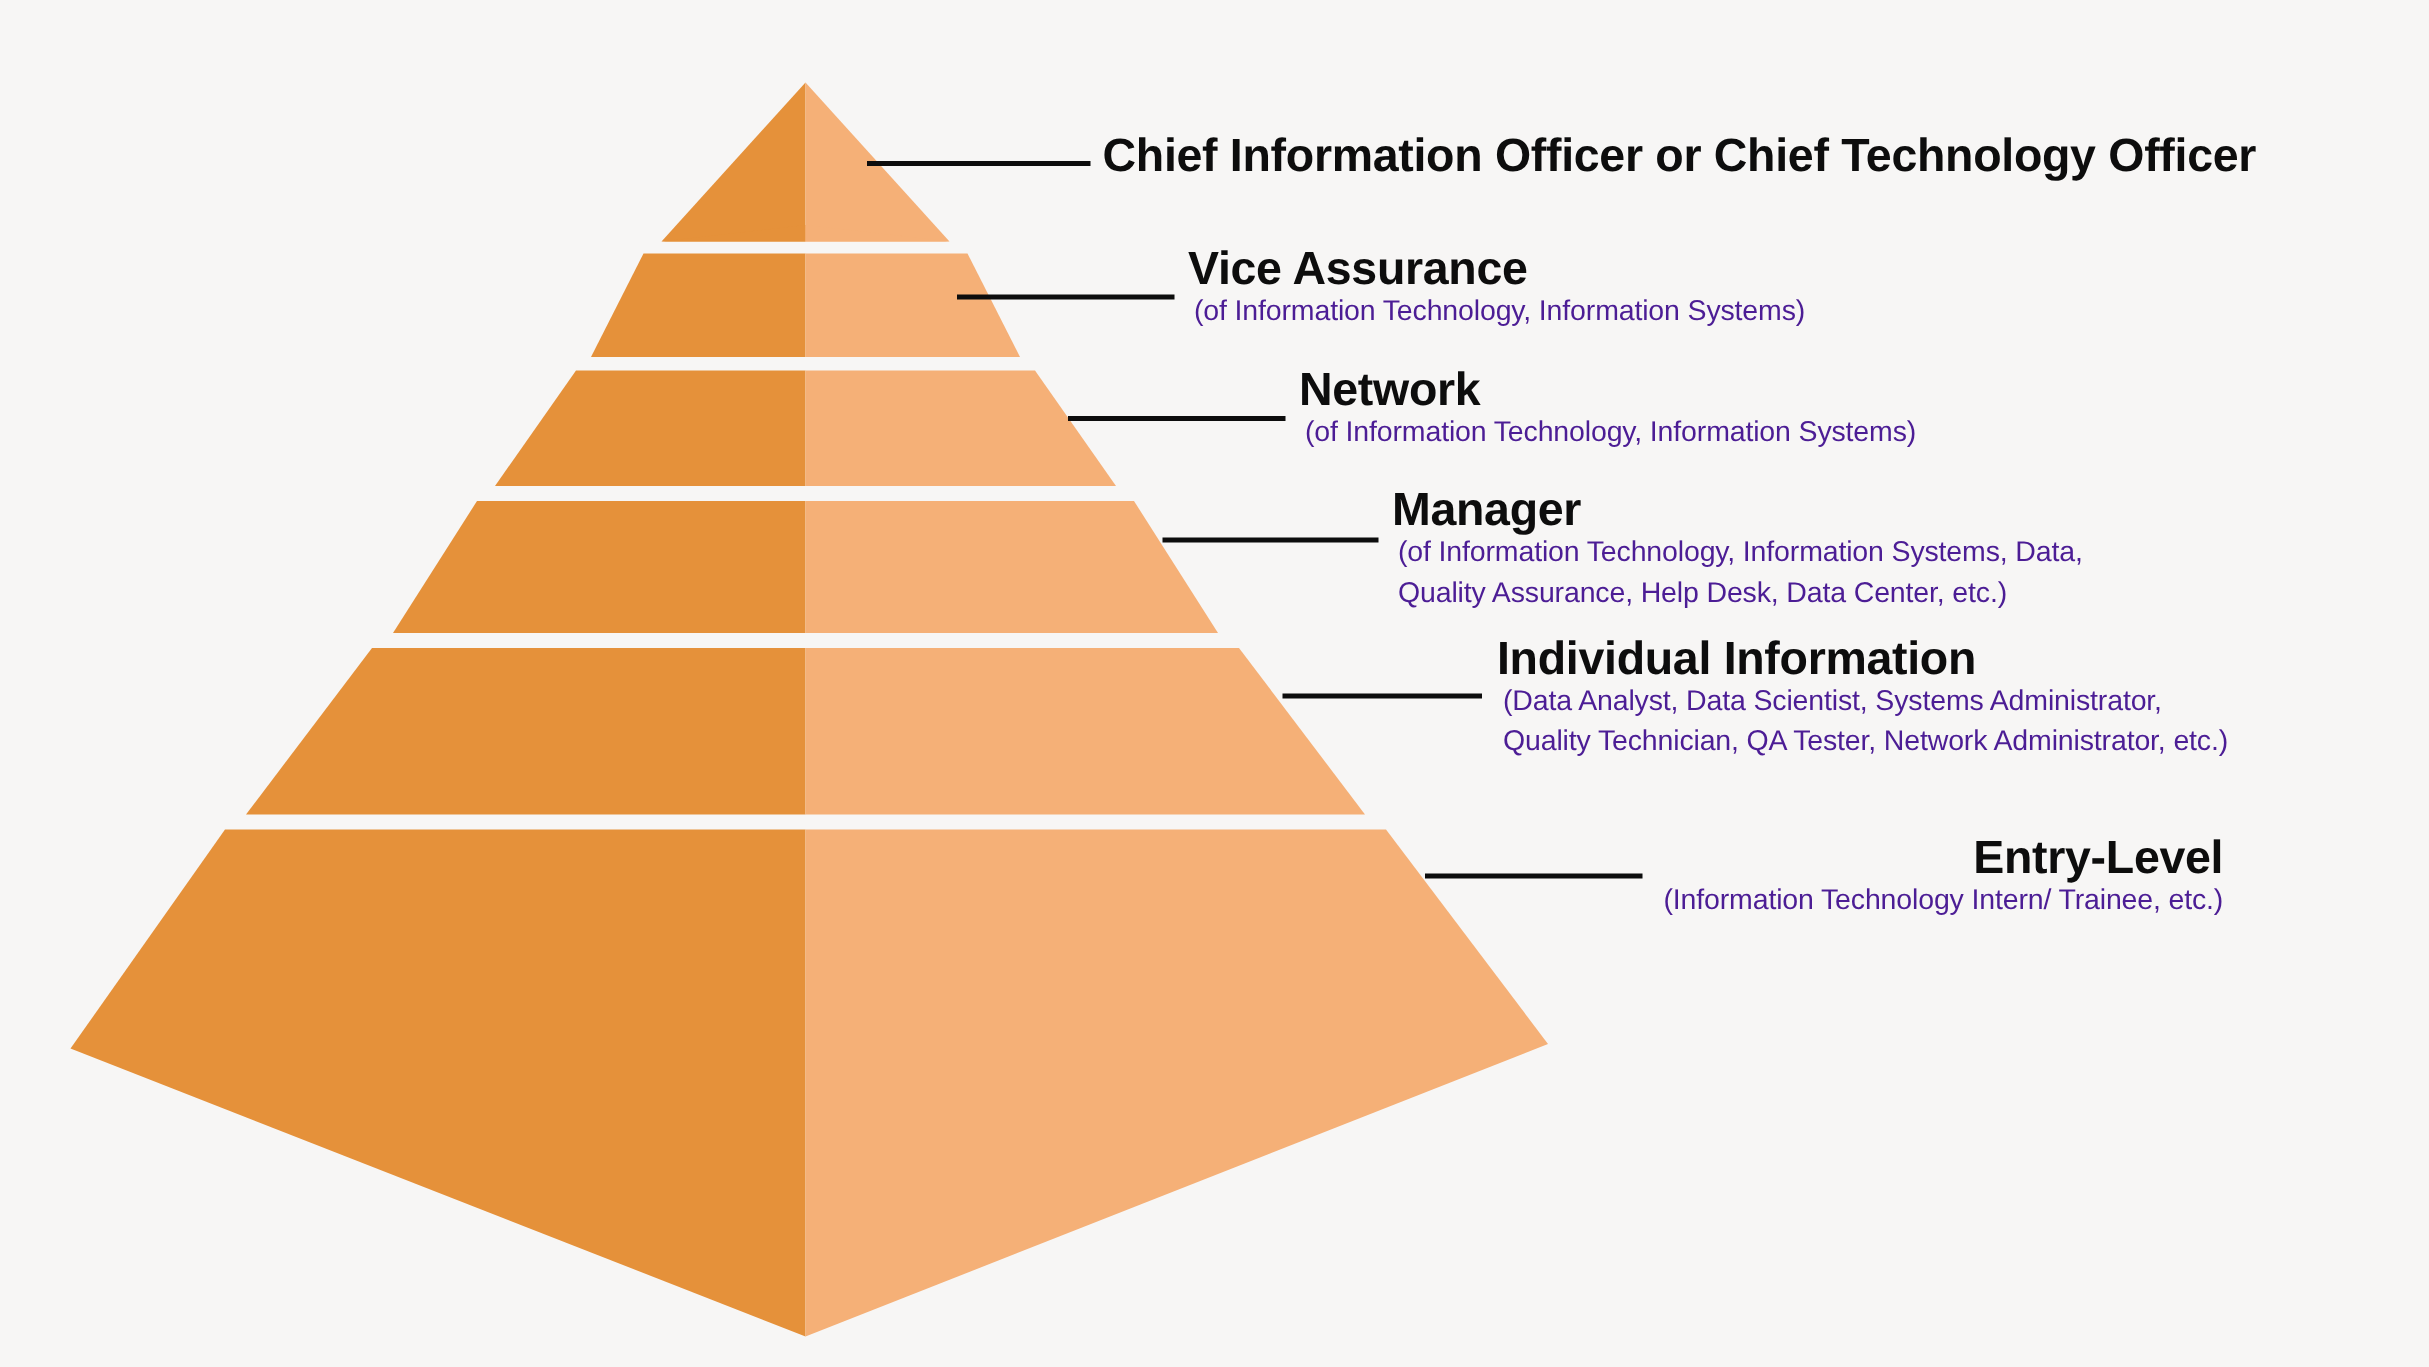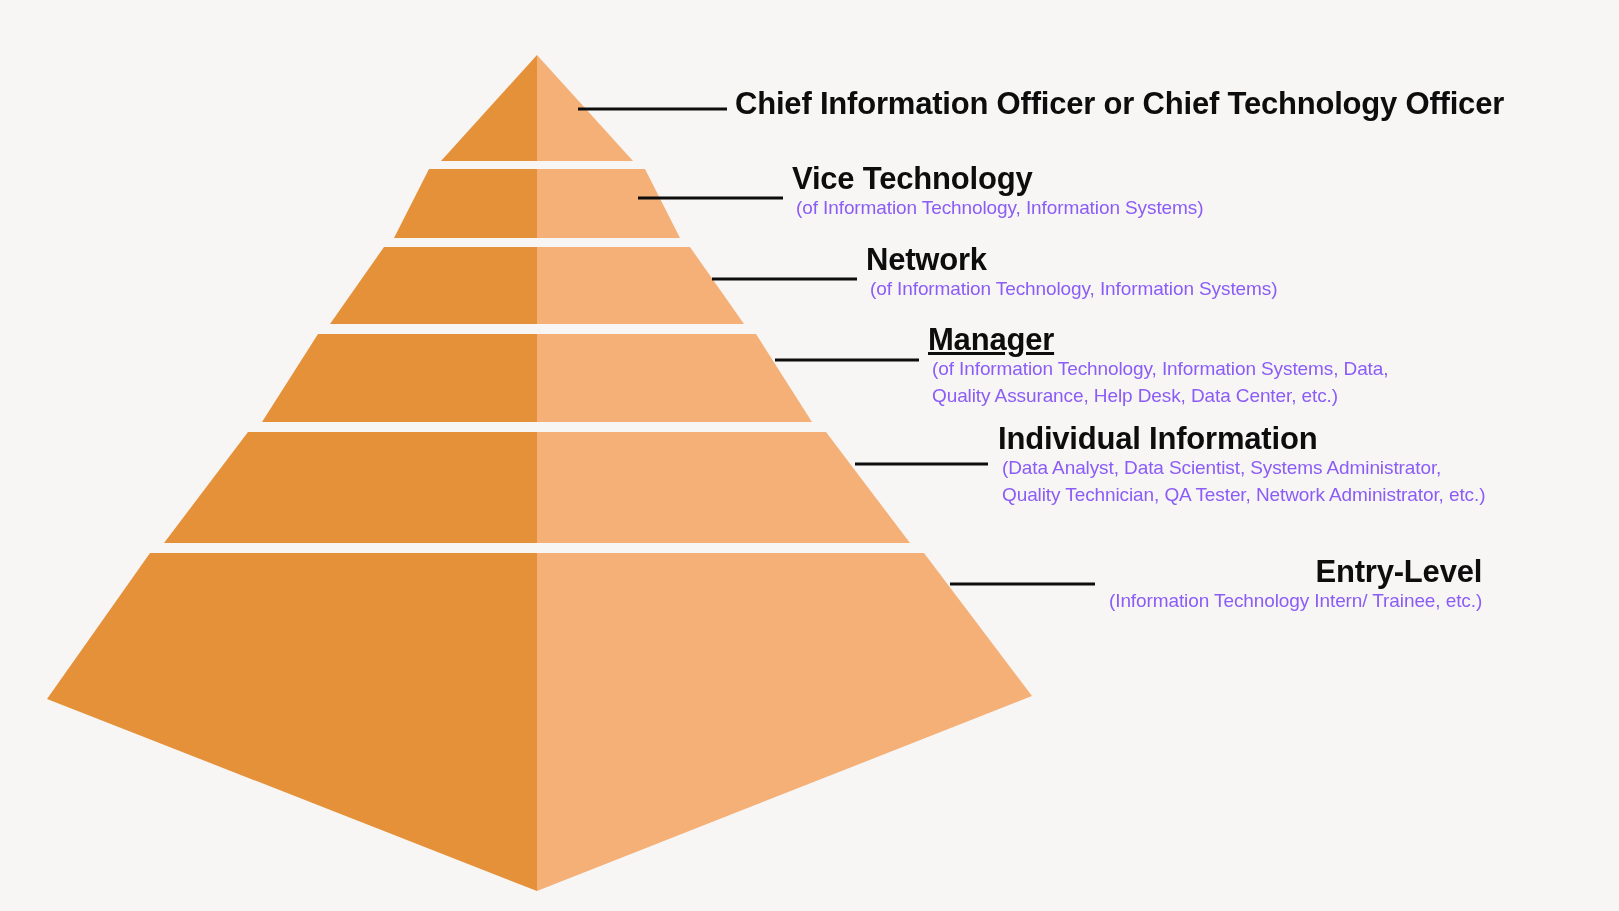--- a/index.html
+++ b/index.html
@@ -37,34 +37,34 @@
     font-family: "Liberation Sans", sans-serif;
     font-weight: 700;
     color: #0d0d0d;
     letter-spacing: -0.2px;
     line-height: 1.02;
     margin: 0;
   }
   .label-sub {
     font-family: "Liberation Sans", sans-serif;
     font-weight: 400;
-    color: #8b5cf6;
+    color: #4c1d95;
     font-size: 19px;
     line-height: 1.42;
     margin: 0;
     letter-spacing: -0.1px;
   }
   .lvl-cio   { left: 735px; top: 72px;  }
   .lvl-cio   .label-title { font-size: 31px; }
   .lvl-vp    { left: 792px; top: 147px; }
   .lvl-vp    .label-title { font-size: 31px; }
   .lvl-dir   { left: 866px; top: 228px; }
   .lvl-dir   .label-title { font-size: 31px; }
   .lvl-mgr   { left: 928px; top: 308px; }
-  .lvl-mgr   .label-title { font-size: 31px; text-decoration: underline; }
+  .lvl-mgr   .label-title { font-size: 31px; }
   .lvl-ic    { left: 998px; top: 407px; }
   .lvl-ic    .label-title { font-size: 31px; }
   .lvl-entry { left: 1105px; top: 540px; text-align: right; }
   .lvl-entry .label-title { font-size: 31px; }
 
   .sub-indent-1 { padding-left: 4px; }
 </style>
 </head>
 <body>
 
@@ -110,21 +110,21 @@
     <line x1="775" y1="344" x2="919" y2="344" stroke="#0d0d0d" stroke-width="3.2"></line>
     <line x1="855" y1="448" x2="988" y2="448" stroke="#0d0d0d" stroke-width="3.2"></line>
     <line x1="950" y1="568" x2="1095" y2="568" stroke="#0d0d0d" stroke-width="3.2"></line>
   </svg>
 
   <div class="label-block lvl-cio">
     <p class="label-title">Chief Information Officer or Chief Technology Officer</p>
   </div>
 
   <div class="label-block lvl-vp">
-    <p class="label-title">Vice Technology</p>
+    <p class="label-title">Vice Assurance</p>
     <p class="label-sub sub-indent-1">(of Information Technology, Information Systems)</p>
   </div>
 
   <div class="label-block lvl-dir">
     <p class="label-title">Network</p>
     <p class="label-sub sub-indent-1">(of Information Technology, Information Systems)</p>
   </div>
 
   <div class="label-block lvl-mgr">
     <p class="label-title">Manager</p>

